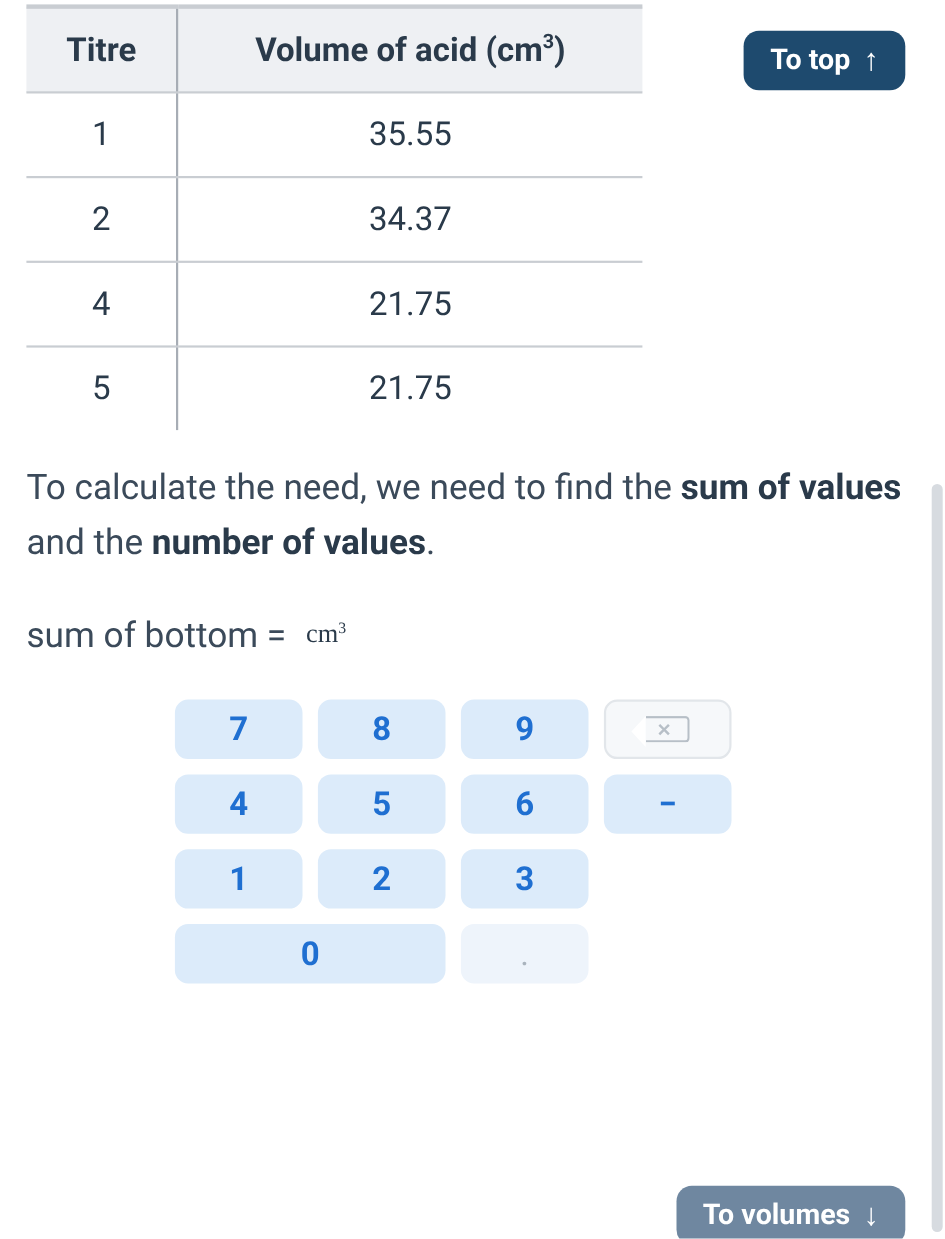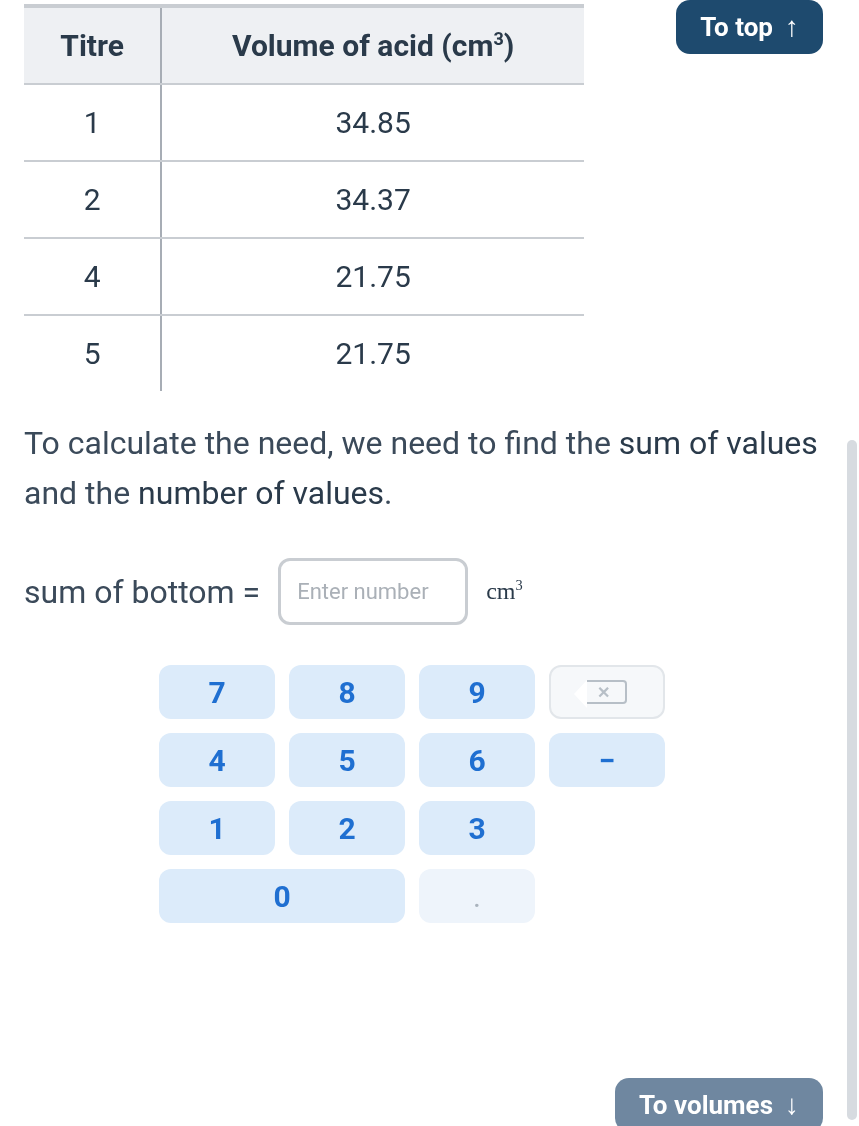--- a/index.html
+++ b/index.html
@@ -53,21 +53,21 @@
   sup { font-size: 0.6em; vertical-align: super; line-height: 0; }
 
   
   .para {
     font-size: 32px;
     line-height: 1.55;
     color: #3b4a5a;
     margin-top: 28px;
     max-width: 820px;
   }
-  .para b { font-weight: 400; color: #2a3a4a; margin-top: 25px; }
+  .para b { font-weight: 700; color: #2a3a4a; margin-top: 25px; }
 
   
   .inputrow {
     display: flex;
     align-items: center;
     gap: 18px;
     margin-top: 40px;
     font-size: 32px;
     color: #3b4a5a;
   }
@@ -161,20 +161,21 @@
     background: #1e4a6e;
     color: #fff;
     font-size: 26px;
     font-weight: 700;
     padding: 12px 24px;
     border-radius: 14px;
     display: flex;
     align-items: center;
     gap: 12px;
     cursor: pointer;
+    margin-top: 28px;
   }
   .to-top { top: 0; right: 36px; }
   .to-bottom { bottom: -6px; right: 36px; background: #6f87a0; }
   .arrow-up, .arrow-down {
     font-size: 28px;
     line-height: 1;
   }
 
   
   .scroll-track {
@@ -209,21 +210,21 @@
         <tr>
           <th class="col-titre">Titre</th>
           <th class="col-vol">
             <span>Volume of acid (cm</span><sup>3</sup><span>)</span>
           </th>
         </tr>
       </thead>
       <tbody>
         <tr>
           <td class="col-titre">1</td>
-          <td class="col-vol">34.85</td>
+          <td class="col-vol">35.55</td>
         </tr>
         <tr>
           <td class="col-titre">2</td>
           <td class="col-vol">34.37</td>
         </tr>
         <tr>
           <td class="col-titre">4</td>
           <td class="col-vol">21.75</td>
         </tr>
         <tr class="lastrow">
@@ -233,23 +234,20 @@
       </tbody>
     </table>
 
     <div class="para">
       <span>To calculate the need, we need to find the </span><b>sum of values</b><span> and the </span><b>number of values</b><span>.</span>
     </div>
 
 
     <div class="inputrow">
       <span>sum of bottom = </span>
-      <div class="numinput">
-        <span style="color:#aab0b7">Enter number</span>
-      </div>
       <span class="unit">
         <span>cm</span><sup>3</sup>
       </span>
     </div>
 
     <div class="keypad">
       <div class="key">7</div>
       <div class="key">8</div>
       <div class="key">9</div>
       <div class="key backspace">

